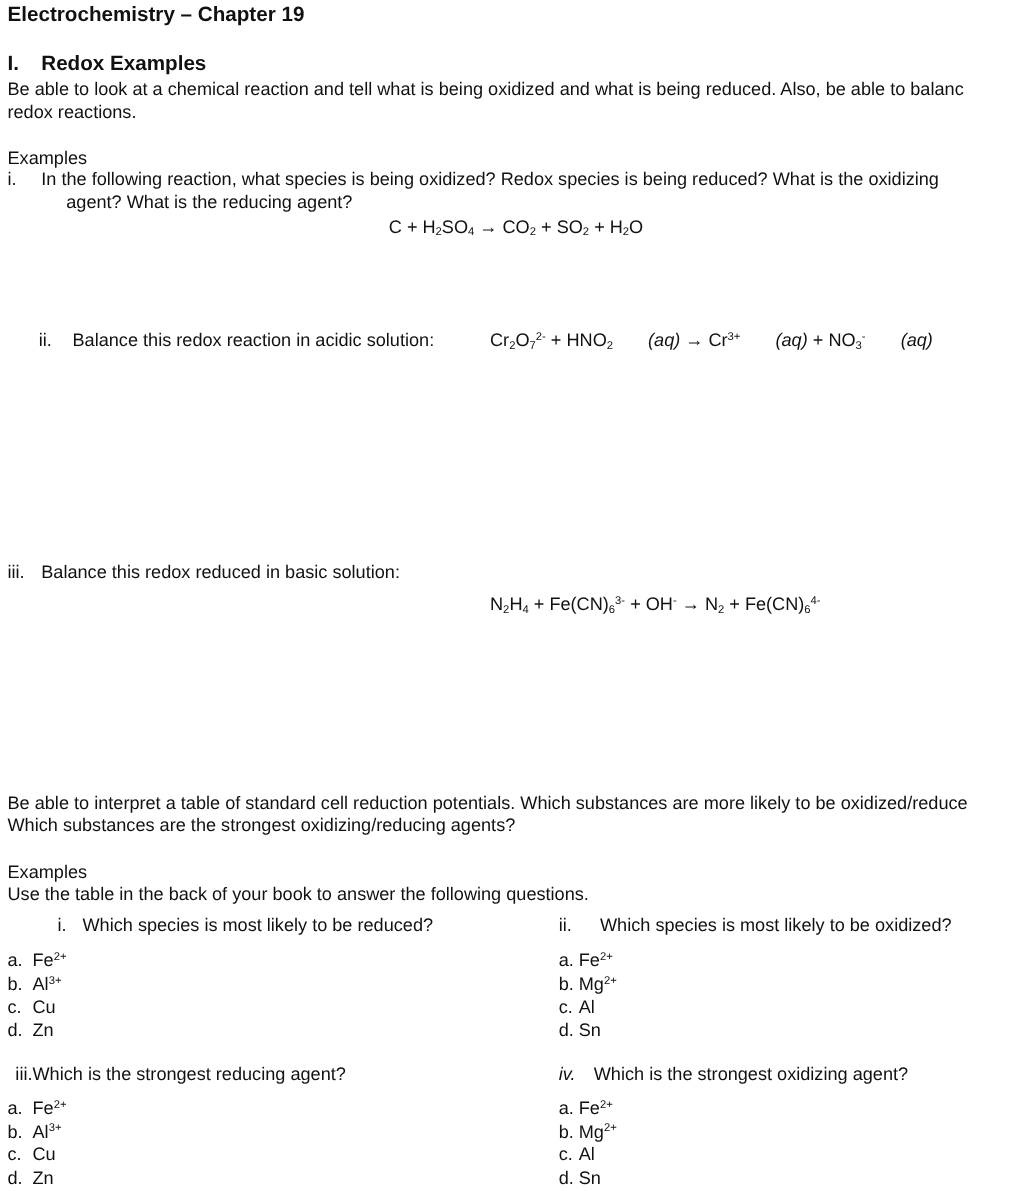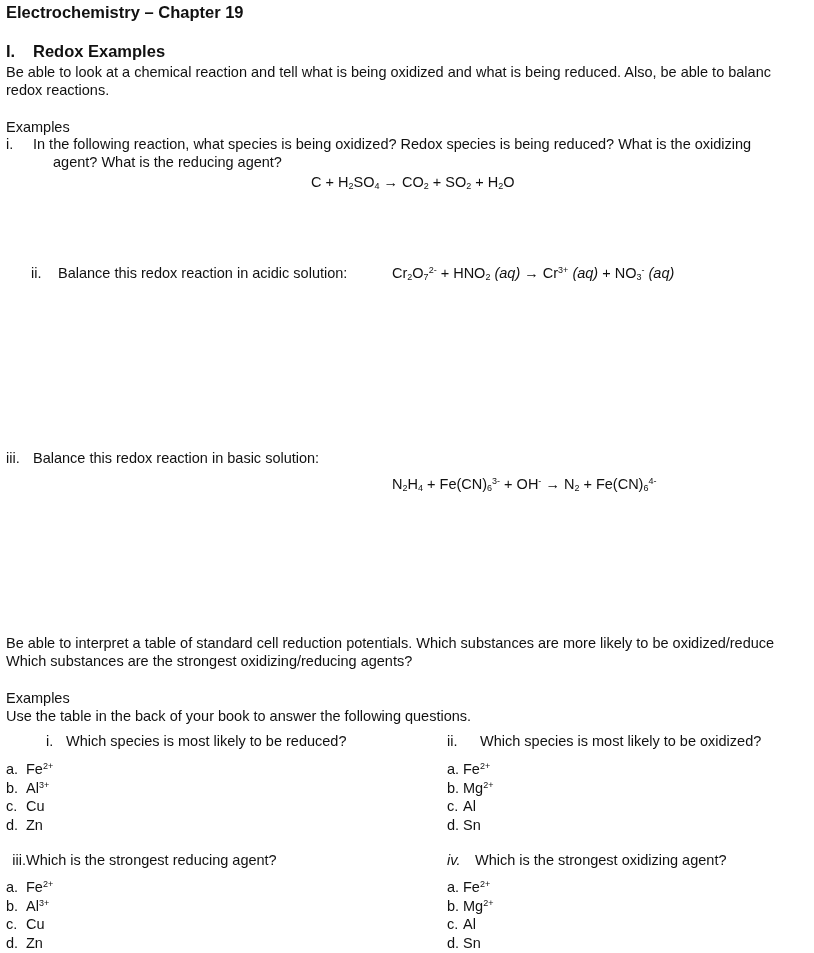--- a/index.html
+++ b/index.html
@@ -11,21 +11,21 @@
   .abs { position: absolute; white-space: nowrap; }
   .title { left: 6px; top: 3px; font-size: 16.5px; font-weight: bold; }
   .h1 { left: 6px; top: 42px; font-size: 16.5px; font-weight: bold; }
   .h1 .num { display: inline-block; width: 27px; }
   .p { left: 6px; font-size: 14.5px; line-height: 18px; }
   .item { font-size: 14.5px; }
   .num-i { display: inline-block; width: 27px; }
   .eq { font-size: 14.5px; }
   sub { font-size: 9px; vertical-align: -2px; line-height: 0; }
   sup { font-size: 9px; vertical-align: 5px; line-height: 0; }
-  .aq { font-style: italic; }
+  .aq { font-style: italic; margin-left: 24px; }
   .choices { line-height: 18.5px; font-size: 14.5px; }
   .choices div { white-space: nowrap; }
   .lbl { display: inline-block; width: 20px; }
   .lbl-r { display: inline-block; width: 16px; }
 </style>
 </head>
 <body>
 
 <div class="abs title">Electrochemistry – Chapter 19</div>
 
@@ -44,21 +44,21 @@
 <div class="abs item" style="left:33px; top:154px;margin-left:20px;">agent? What is the reducing agent?</div>
 
 <div class="abs eq" style="left:311px; top:174px;"><span>C + H</span><sub>2</sub><span>SO</span><sub>4</sub><span> → CO</span><sub>2</sub><span> + SO</span><sub>2</sub><span> + H</span><sub>2</sub><span>O</span></div>
 
 <div class="abs item" style="left:16px; top:265px;margin-left:15px;">
   <span class="num-i">ii.</span><span>Balance this redox reaction in acidic solution:</span>
 </div>
 <div class="abs eq" style="left:392px; top:265px;"><span>Cr</span><sub>2</sub><span>O</span><sub>7</sub><sup>2-</sup><span> + HNO</span><sub>2</sub> <span class="aq">(aq)</span><span> → Cr</span><sup>3+</sup> <span class="aq">(aq)</span><span> + NO</span><sub>3</sub><sup>-</sup> <span class="aq">(aq)</span></div>
 
 <div class="abs item" style="left:6px; top:450px;">
-  <span class="num-i">iii.</span><span>Balance this redox reaction in basic solution:</span>
+  <span class="num-i">iii.</span><span>Balance this redox reduced in basic solution:</span>
 </div>
 <div class="abs eq" style="left:392px; top:476px;"><span>N</span><sub>2</sub><span>H</span><sub>4</sub><span> + Fe(CN)</span><sub>6</sub><sup>3-</sup><span> + OH</span><sup>-</sup><span> → N</span><sub>2</sub><span> + Fe(CN)</span><sub>6</sub><sup>4-</sup></div>
 
 <div class="abs p" style="top:634px;">Be able to interpret a table of standard cell reduction potentials. Which substances are more likely to be oxidized/reduce</div>
 <div class="abs p" style="top:652px;">Which substances are the strongest oxidizing/reducing agents?</div>
 <div class="abs p" style="top:689px;">Examples</div>
 <div class="abs p" style="top:707px;">Use the table in the back of your book to answer the following questions.</div>
 
 <div class="abs item" style="left:6px; top:733px;margin-left:40px;">
   <span style="display:inline-block;width:20px;">i.</span><span>Which species is most likely to be reduced?</span>

